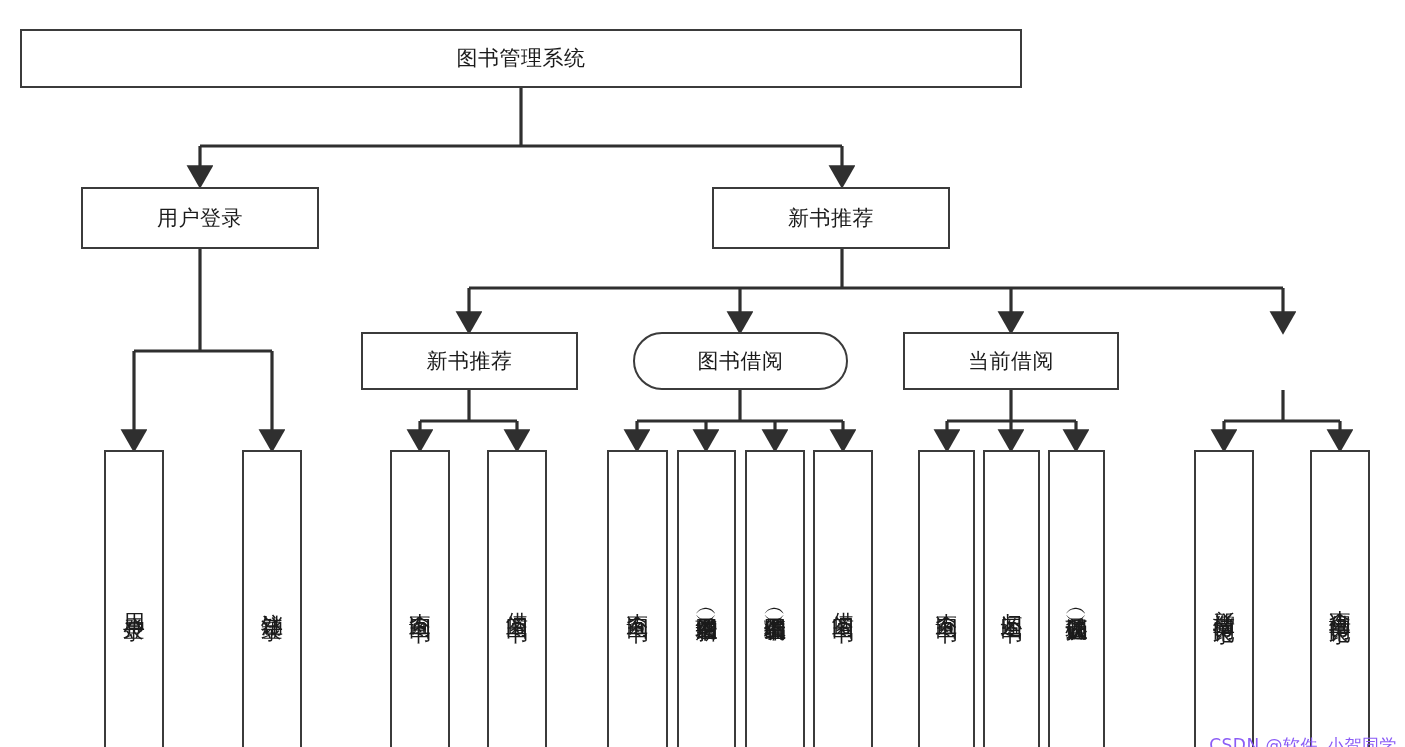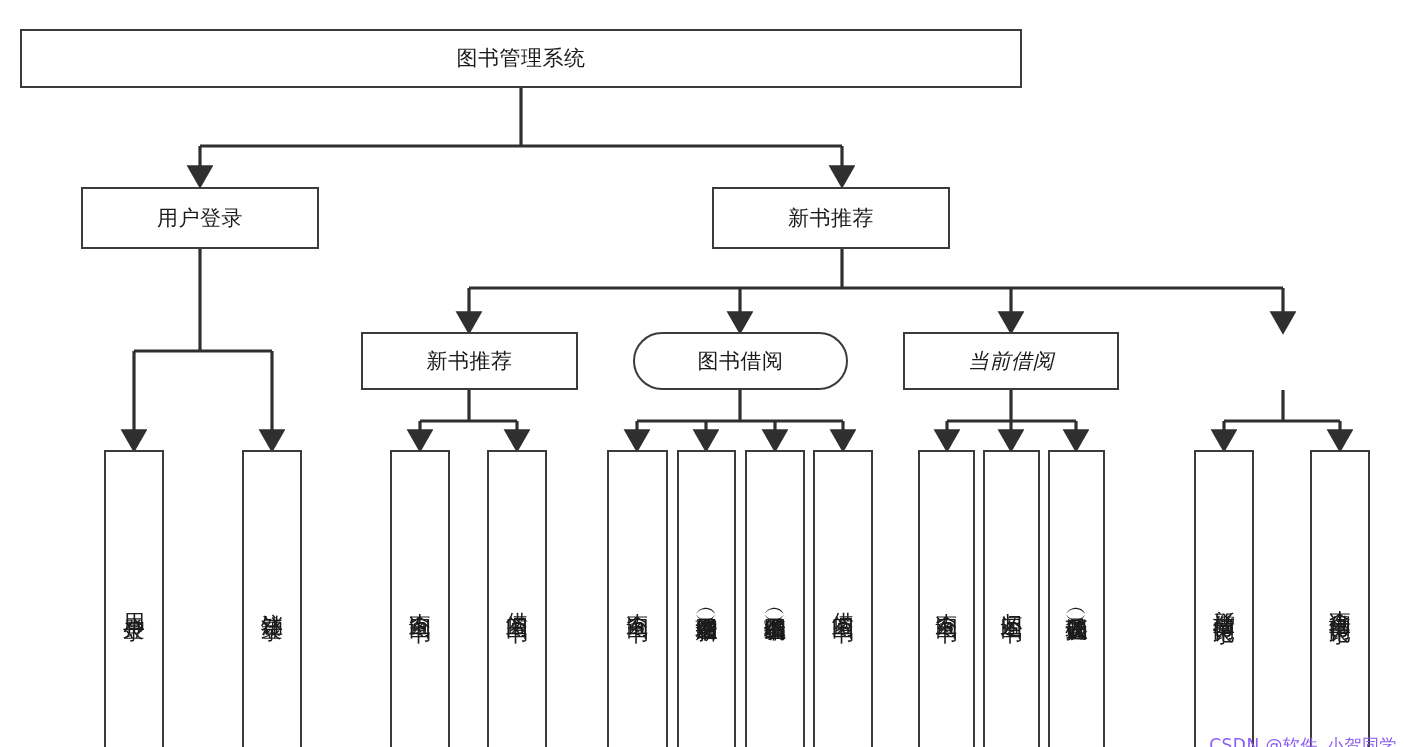--- a/index.html
+++ b/index.html
@@ -140,21 +140,21 @@
   <div class="node horizontal" style="left:712px; top:171px; width:238px; height:62px;">
     <span class="node-label">新书推荐</span>
   </div>
 
   <div class="node horizontal" style="left:361px; top:316px; width:217px; height:58px;justify-content:center;">
     <span class="node-label">新书推荐</span>
   </div>
   <div class="node horizontal" style="left:633px; top:316px; width:215px; height:58px;border-radius:29px;">
     <span class="node-label">图书借阅</span>
   </div>
-  <div class="node horizontal" style="left:903px; top:316px; width:216px; height:58px;font-style:italic;">
+  <div class="node horizontal" style="left:903px; top:316px; width:216px; height:58px;">
     <span class="node-label">当前借阅</span>
   </div>
 
   <div class="node vertical" style="left:104px; top:434px; width:60px; height:301px;">
     <span class="node-label">用户登录</span>
   </div>
   <div class="node vertical" style="left:242px; top:434px; width:60px; height:301px;">
     <span class="node-label">注销登录</span>
   </div>
 

